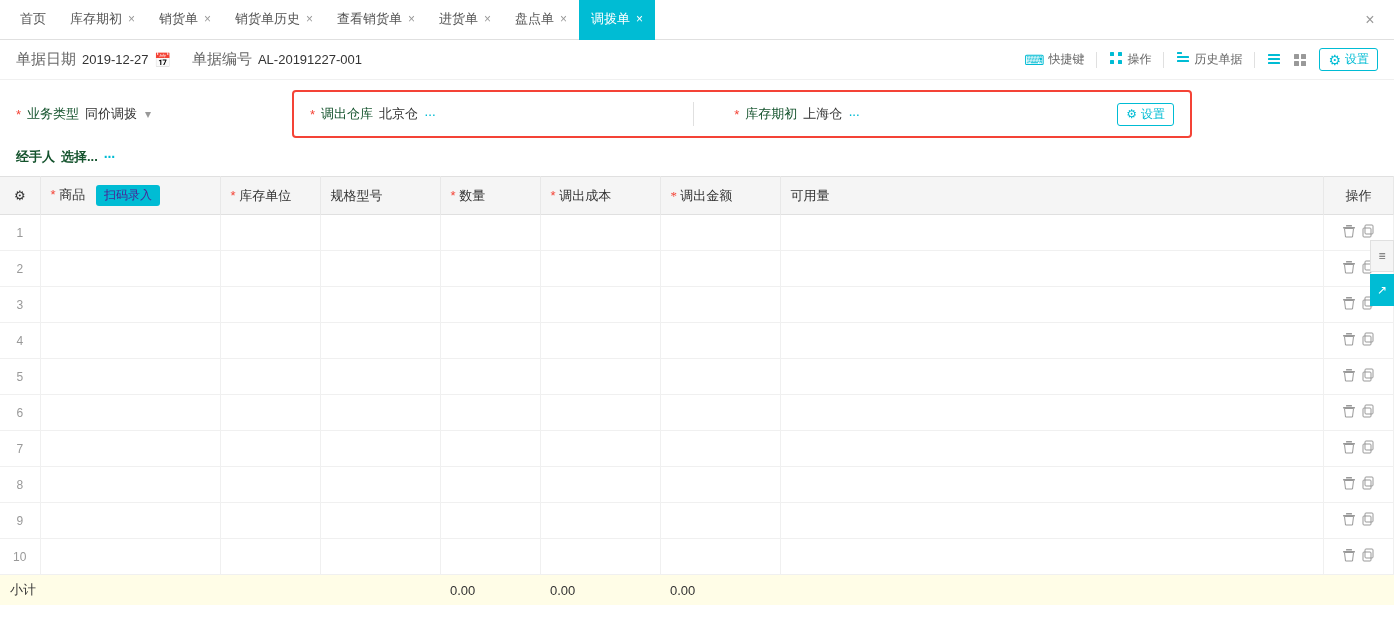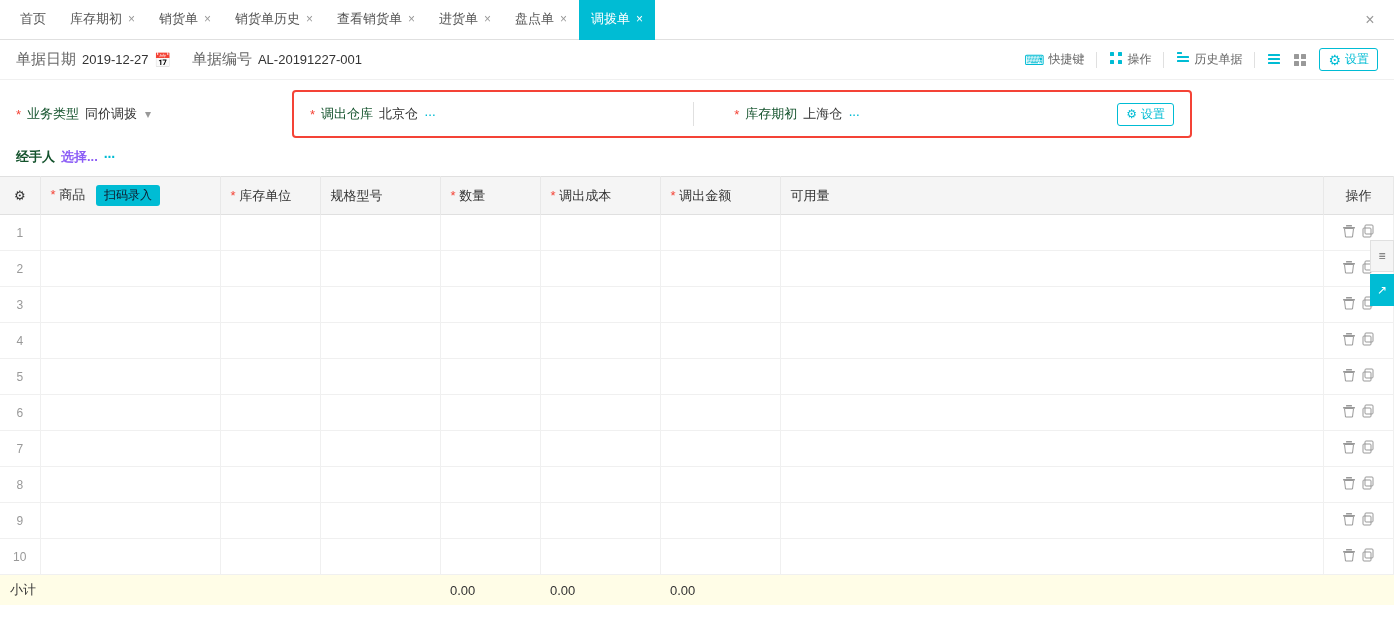--- a/index.html
+++ b/index.html
@@ -170,21 +170,21 @@
       border-top: 1px solid #e0e0e0;
     }
     .data-table tfoot td {
       padding: 6px 10px;
       font-size: 13px;
       color: #333;
     }
     .required-star { color: #f44336; }
     .scan-btn {
       background: #00bcd4;
-      color: #0f172a;
+      color: #4c1d95;
       border: none;
       border-radius: 3px;
       padding: 2px 8px;
       font-size: 12px;
       cursor: pointer;
     }
     .op-cell {
       display: flex;
       gap: 6px;
       align-items: center;
@@ -371,21 +371,21 @@
     </div>
     <div class="settings-btn">
       <span>⚙</span>
       <span>设置</span>
     </div>
   </div>
 </div>
 
 <div class="handler-row">
   <span class="field-label">经手人</span>
-  <span class="field-value" style="color:#8b5cf6; cursor:pointer;">选择...</span>
+  <span class="field-value" style="color:#14532d; cursor:pointer;">选择...</span>
   <span class="field-more">···</span>
 </div>
 
 <div class="table-container">
   <table class="data-table">
     <thead>
       <tr>
         <th style="width:40px; text-align:center;">
           <span>⚙</span>
         </th>
@@ -403,21 +403,21 @@
           <span>规格型号</span>
         </th>
         <th style="width:100px;">
           <span class="required-star">*</span>
           <span>数量</span>
         </th>
         <th style="width:120px;margin-top:28px;">
           <span class="required-star">*</span>
           <span>调出成本</span>
         </th>
-        <th style="width:120px;">
+        <th style="width:120px;font-family:Liberation Serif, serif;">
           <span class="required-star">*</span>
           <span>调出金额</span>
         </th>
         <th style="min-width:200px;">
           <span>可用量</span>
         </th>
         <th class="th-op">
           <span>操作</span>
         </th>
       </tr>

